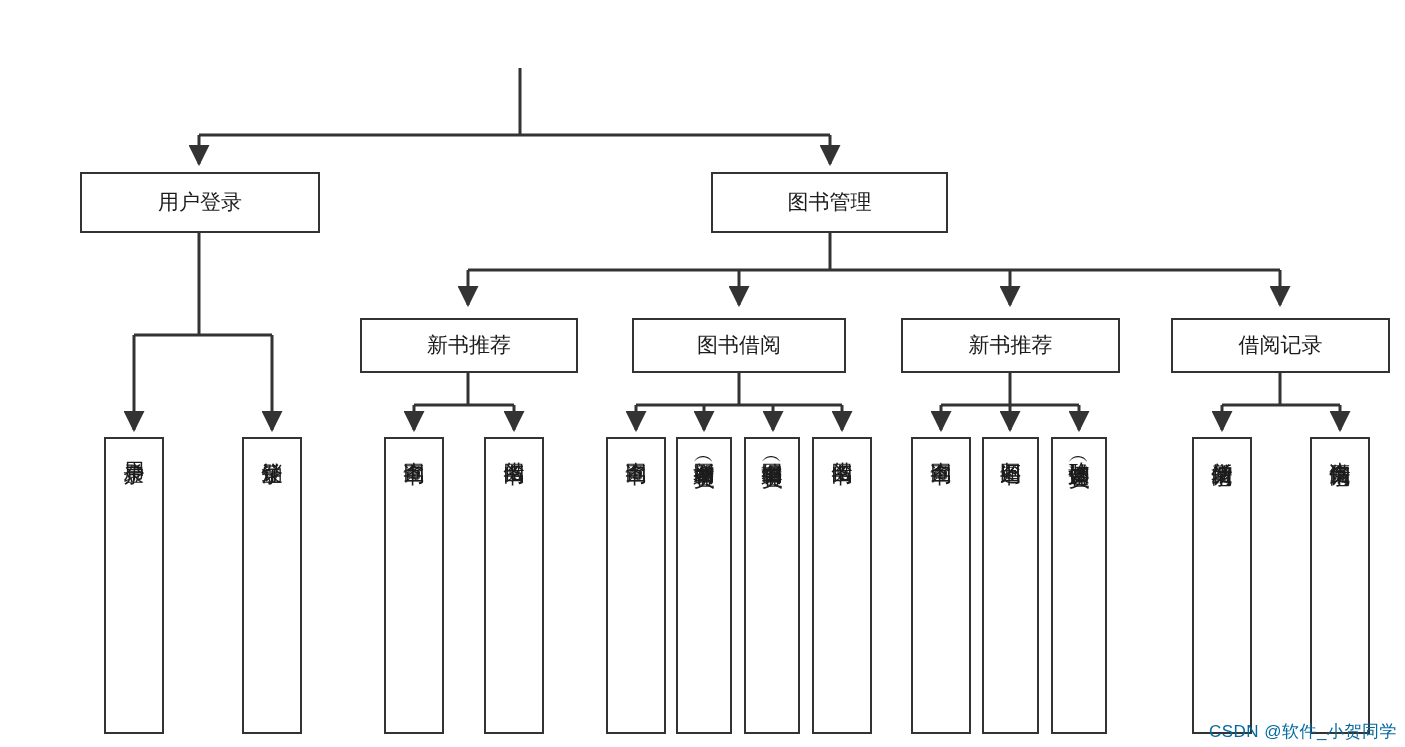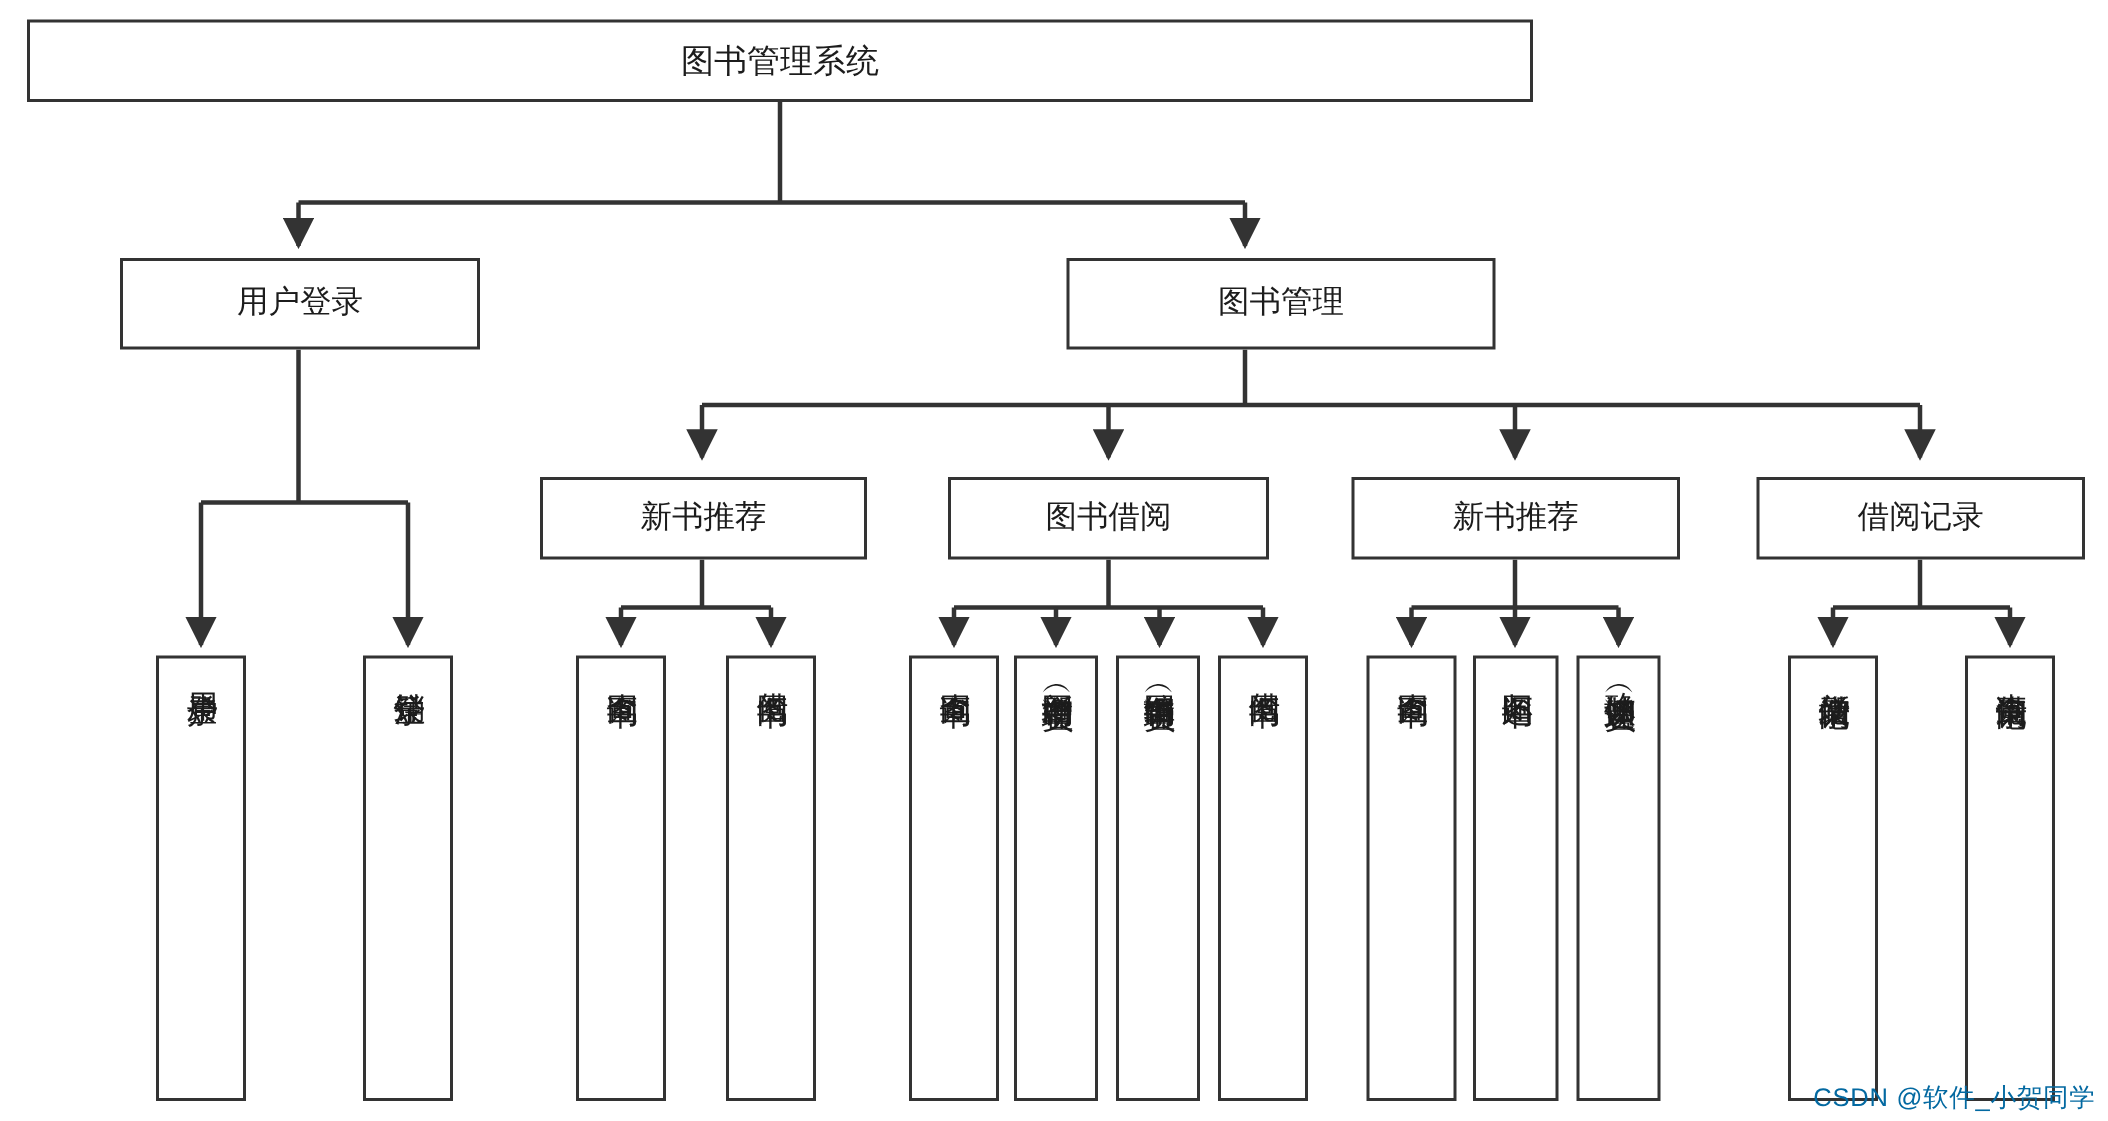--- a/index.html
+++ b/index.html
@@ -123,29 +123,26 @@
       <path d="M 1010 405 L 1010 430" marker-end="url(#arrow)"></path>
       <path d="M 1079 405 L 1079 430" marker-end="url(#arrow)"></path>
 
       <path d="M 1280 373 L 1280 405"></path>
       <path d="M 1222 405 L 1340 405"></path>
       <path d="M 1222 405 L 1222 430" marker-end="url(#arrow)"></path>
       <path d="M 1340 405 L 1340 430" marker-end="url(#arrow)"></path>
     </g>
   </svg>
 
-  <div class="node h root" style="left:18px; top:13px; width:1004px; height:55px;">
-    <span class="lbl">图书管理系统</span>
-  </div>
 
   <div class="node h" style="left:80px; top:172px; width:240px; height:61px;">
     <span class="lbl">用户登录</span>
   </div>
 
-  <div class="node h" style="left:711px; top:172px; width:286px; height:61px;">
+  <div class="node h" style="left:711px; top:172px; width:237px; height:61px;">
     <span class="lbl">图书管理</span>
   </div>
 
   <div class="node h" style="left:360px; top:318px; width:218px; height:55px;align-items:center;">
     <span class="lbl">新书推荐</span>
   </div>
 
   <div class="node h" style="left:632px; top:318px; width:214px; height:55px;">
     <span class="lbl">图书借阅</span>
   </div>

